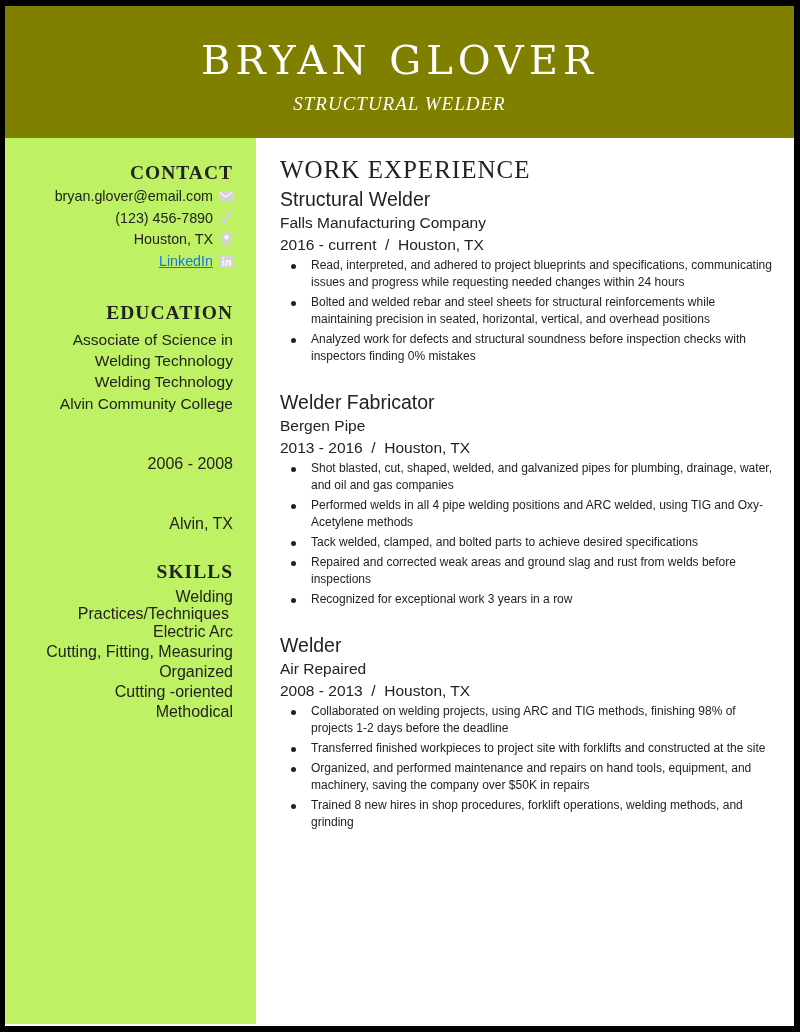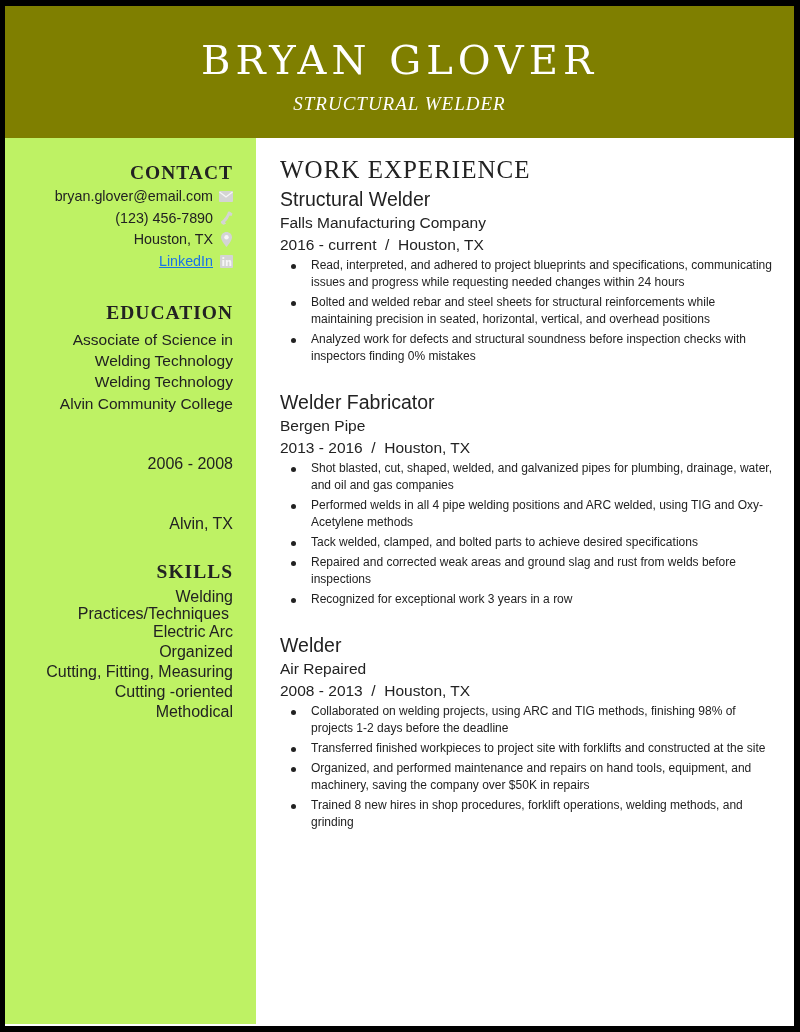--- a/index.html
+++ b/index.html
@@ -124,22 +124,22 @@
         <div class="edu-small">Alvin, TX</div>
       </div>
     </div>
 
     <div style="margin-top:26px;">
       <div class="side-heading">SKILLS</div>
       <div style="margin-top:4px;">
         <div class="skill" style="line-height:17px;">Welding</div>
         <div class="skill" style="line-height:17px;padding-right:4px;">Practices/Techniques</div>
         <div class="skill">Electric Arc</div>
+        <div class="skill">Cutting, Fitting, Measuring</div>
         <div class="skill">Organized</div>
-        <div class="skill">Cutting, Fitting, Measuring</div>
         <div class="skill">Cutting -oriented</div>
         <div class="skill">Methodical</div>
       </div>
     </div>
   </div>
 
   <div class="main">
     <div class="main-heading">WORK EXPERIENCE</div>
 
     <div class="job">

